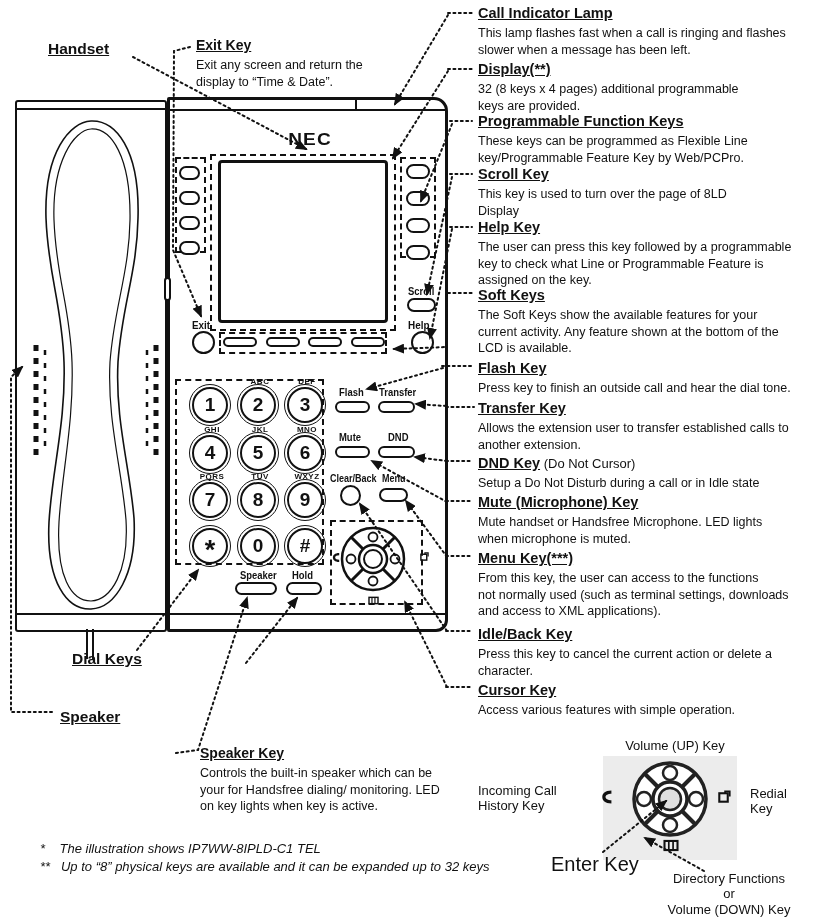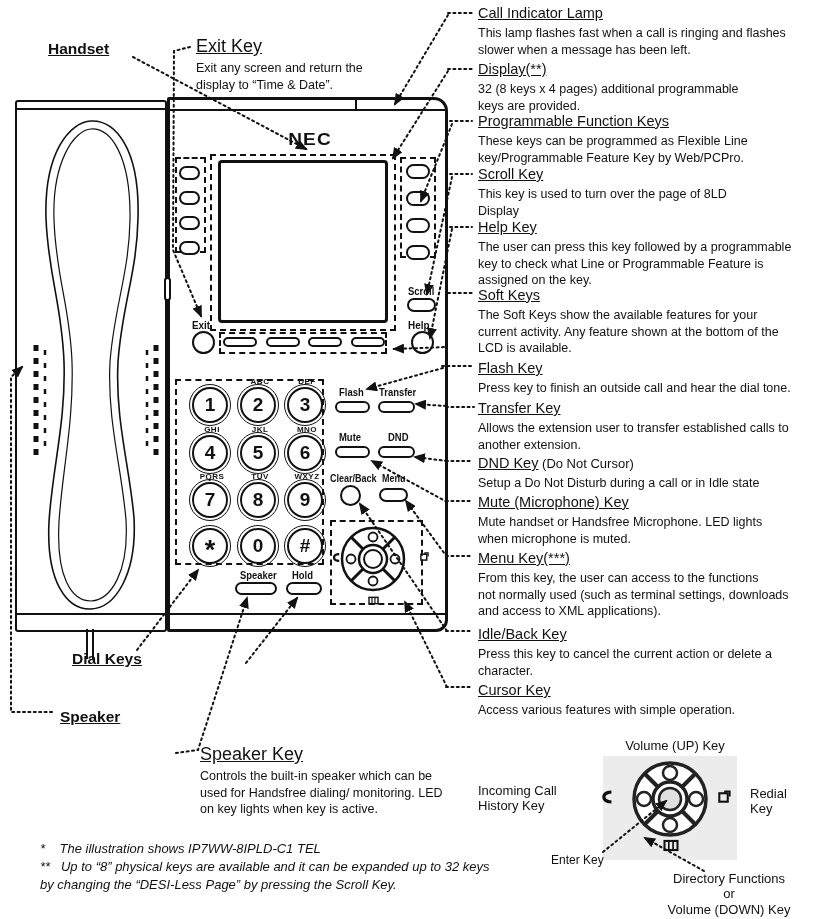--- a/index.html
+++ b/index.html
@@ -1,25 +1,25 @@
 <!DOCTYPE html>
 <html><head>
 <meta charset="utf-8">
 <style>
   *{box-sizing:border-box;margin:0;padding:0}
   body{background:#fff}
   #canvas{position:relative;width:821px;height:919px;background:#fff;
           font-family:"Liberation Sans",sans-serif;color:#111;overflow:hidden}
   .abs{position:absolute}
   .callout{position:absolute;left:478px;width:345px}
-  .callout-title{font-size:14.5px;font-weight:normal;text-decoration:underline;white-space:pre;display:inline}
+  .callout-title{font-size:14.5px;font-weight:bold;text-decoration:underline;white-space:pre;display:inline}
   .callout-plain{font-size:13px;font-weight:normal;text-decoration:none;display:inline}
   .callout-desc{font-size:12.5px;line-height:1.32;white-space:pre;margin-top:3px}
   .biglabel{position:absolute;font-size:15.5px;font-weight:bold;text-decoration:underline;white-space:pre}
-  .smallblock .callout-title{font-size:18px}
+  .smallblock .callout-title{font-size:14px}
   .smallblock{position:absolute}
   .skey{position:absolute;border:2.2px solid #111;border-radius:8px;background:#fff}
   .ckey{position:absolute;border:2.4px solid #111;border-radius:50%;background:#fff}
   .klabel{position:absolute;font-weight:bold;font-size:10.5px;white-space:nowrap;transform:scaleX(.9);transform-origin:left center}
   .dashbox{position:absolute;border:2px dashed #111}
   .dk{position:absolute;width:36px;height:48px}
   .dk .circ{position:absolute;left:0;top:0;width:36px;height:36px;border:2.5px solid #111;border-radius:50%;
             background:#fff;display:flex;align-items:center;justify-content:center;
             font-size:19px;font-weight:bold}
   .dk .circ::after{content:"";position:absolute;inset:-5px;border:1.6px solid #111;border-radius:50%}
@@ -197,21 +197,21 @@
   <div class="smallblock" style="left:196px;top:36px;width:230px">
     <div><span class="callout-title">Exit Key</span></div>
     <div class="callout-desc">Exit any screen and return the
 display to “Time &amp; Date”.</div>
   </div>
 
 
   <div class="smallblock" style="left:200px;top:744px;width:280px">
     <div><span class="callout-title">Speaker Key</span></div>
     <div class="callout-desc">Controls the built-in speaker which can be
-used for Handsfree dialing/ monitoring. LED
+your for Handsfree dialing/ monitoring. LED
 on key lights when key is active.</div>
   </div>
 
   <div class="callout" style="top:4px">
     <div><span class="callout-title">Call Indicator Lamp</span></div>
     <div class="callout-desc">This lamp flashes fast when a call is ringing and flashes
 slower when a message has been left.</div>
   </div>
   <div class="callout" style="top:60px">
     <div><span class="callout-title">Display(**)</span></div>
@@ -301,30 +301,29 @@
     <svg width="16" height="13" viewBox="0 0 12 10" style="position:absolute;left:663px;top:839px">
       <rect x="1" y="1.5" width="10" height="7" fill="none" stroke="#111" stroke-width="1.6"></rect>
       <line x1="4.3" y1="1.5" x2="4.3" y2="8.5" stroke="#111" stroke-width="1.3"></line>
       <line x1="7.6" y1="1.5" x2="7.6" y2="8.5" stroke="#111" stroke-width="1.3"></line>
     </svg>
     <div class="cdlabel" style="left:595px;top:738px;width:160px;text-align:center">Volume (UP) Key</div>
     <div class="cdlabel" style="left:478px;top:783px;width:130px;text-align:left">Incoming Call
 History Key</div>
     <div class="cdlabel" style="left:750px;top:786px">Redial
 Key</div>
-    <div class="cdlabel" style="left:551px;top:853px;font-size:12px">Enter Key</div>
+    <div class="cdlabel" style="left:551px;top:853px;font-size:20px">Enter Key</div>
     <div class="cdlabel" style="left:644px;top:871px;width:170px;text-align:center">Directory Functions
 or
 Volume (DOWN) Key</div>
   </div>
 
   <div class="abs" style="left:40px;top:840px">
     <div class="footline">*    The illustration shows IP7WW-8IPLD-C1 TEL</div>
     <div class="footline">**   Up to “8” physical keys are available and it can be expanded up to 32 keys</div>
-    <div class="footline">by changing the “DESI-Less Page” by pressing the Scroll Key.</div>
   </div>
 
   <svg class="leaders" width="821" height="919" viewBox="0 0 821 919">
     <defs>
       <marker id="arw" markerUnits="userSpaceOnUse" markerWidth="12" markerHeight="10" refX="10" refY="5" orient="auto">
         <path d="M0 0 L12 5 L0 10 Z" fill="#111"></path>
       </marker>
     </defs>
     <g stroke="#111" stroke-width="2" fill="none" stroke-dasharray="2 3.4" stroke-linecap="round">
 

